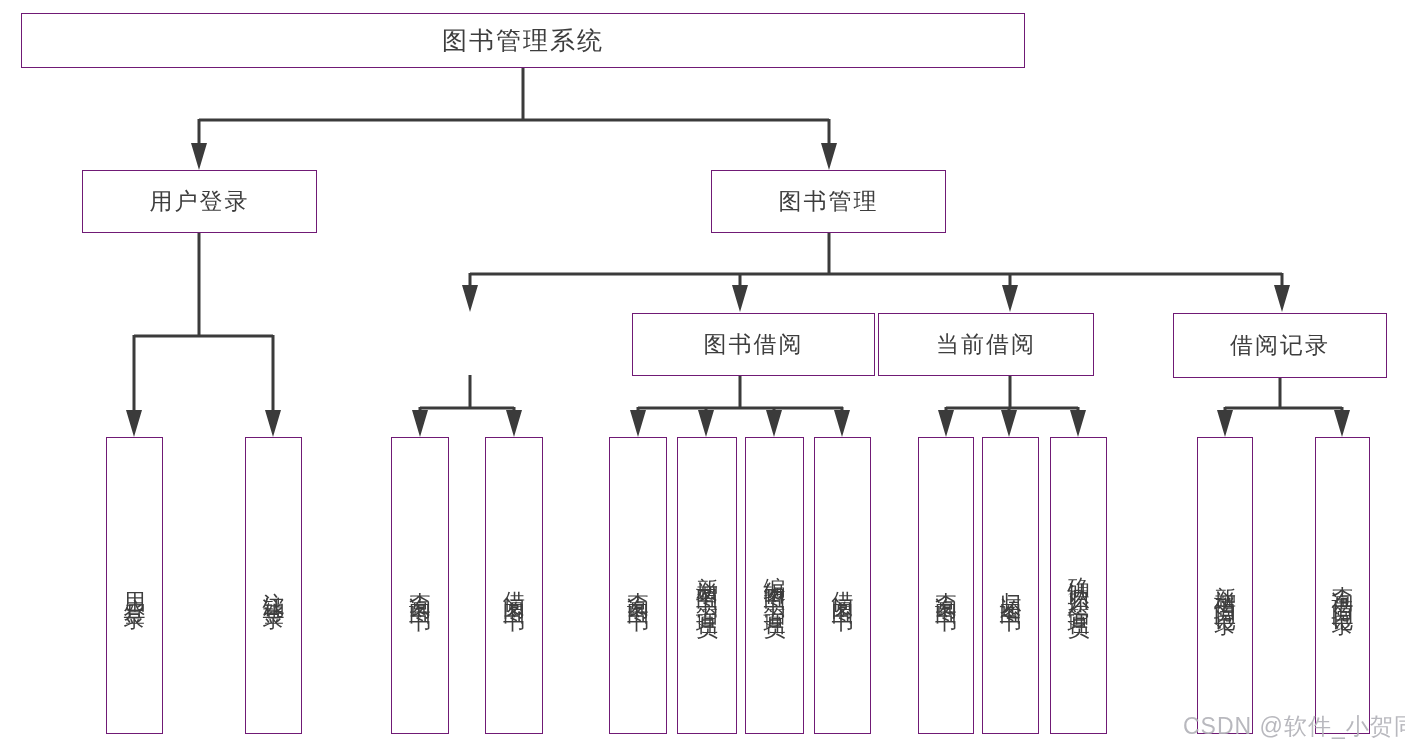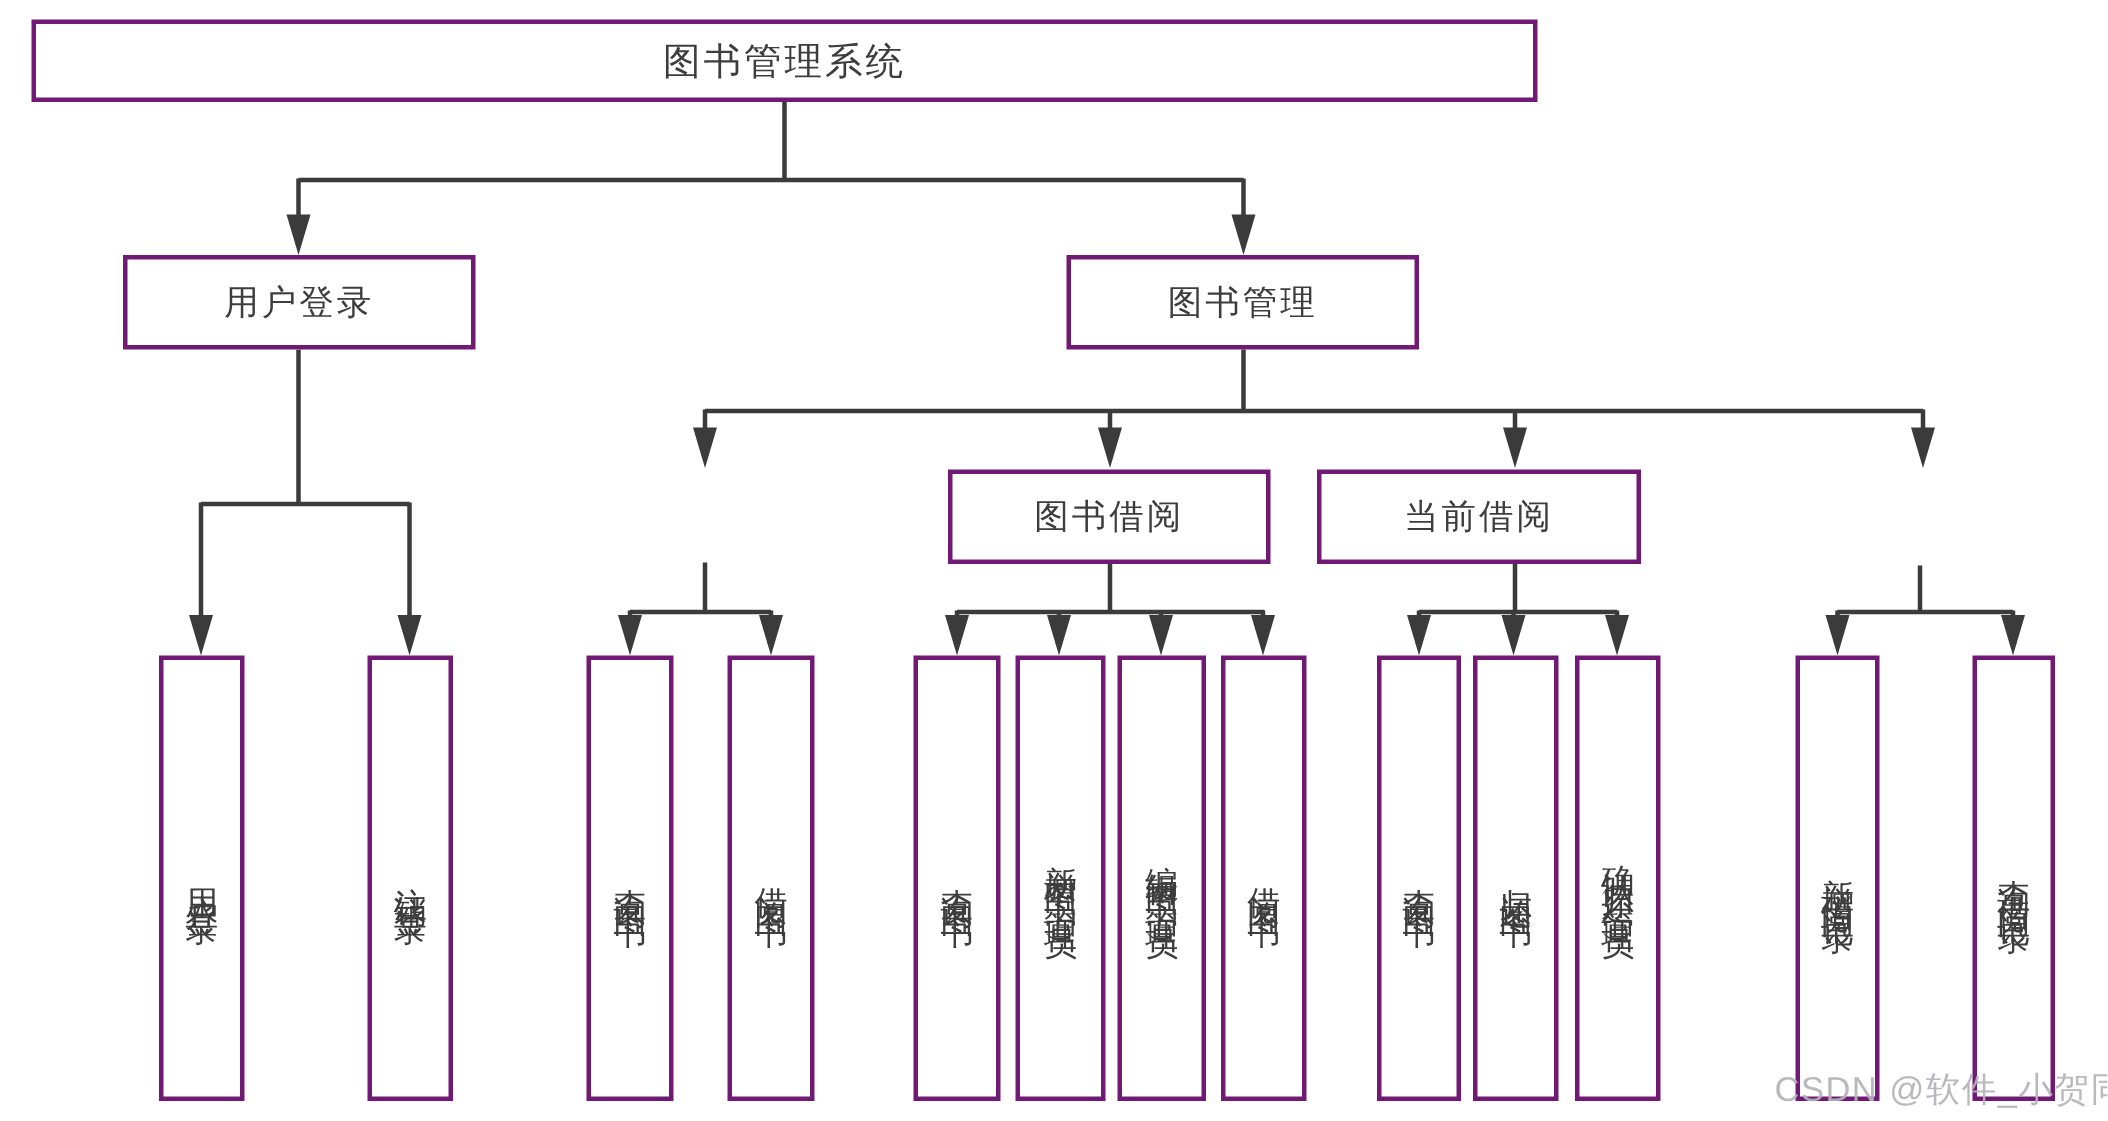--- a/index.html
+++ b/index.html
@@ -18,21 +18,21 @@
   .wires {
     position: absolute;
     left: 0; top: 0;
     width: 1405px;
     height: 747px;
   }
   .hbox, .vbox {
     position: absolute;
     box-sizing: border-box;
     background: #ffffff;
-    border: 3px solid #701a75;
+    border: 1px solid #701a75;
     display: flex;
     align-items: center;
     justify-content: center;
     color: #3d3d3d;
   }
   .hbox .label {
     font-size: 23px;
     letter-spacing: 2px;
     white-space: nowrap;
   }
@@ -101,25 +101,28 @@
     <span class="label">图书管理系统</span>
   </div>
 
   <div class="hbox" style="left:82px; top:170px; width:235px; height:63px">
     <span class="label">用户登录</span>
   </div>
   <div class="hbox" style="left:711px; top:170px; width:235px; height:63px">
     <span class="label">图书管理</span>
   </div>
 
-  <div class="hbox" style="left:632px; top:313px; width:215px; height:63px">
+  <div class="hbox" style="left:632px; top:313px; width:243px; height:63px">
     <span class="label">图书借阅</span>
   </div>
   <div class="hbox" style="left:878px; top:313px; width:216px; height:63px">
     <span class="label">当前借阅</span>
+  </div>
+  <div class="hbox" style="left:1173px; top:313px; width:214px; height:65px">
+    <span class="label">借阅记录</span>
   </div>
 
   <div class="vbox" style="left:106px; top:437px; width:57px; height:297px">
     <span class="vtext">用户登录</span>
   </div>
   <div class="vbox" style="left:245px; top:437px; width:57px; height:297px">
     <span class="vtext">注销登录</span>
   </div>
 
   <div class="vbox" style="left:391px; top:437px; width:58px; height:297px">

